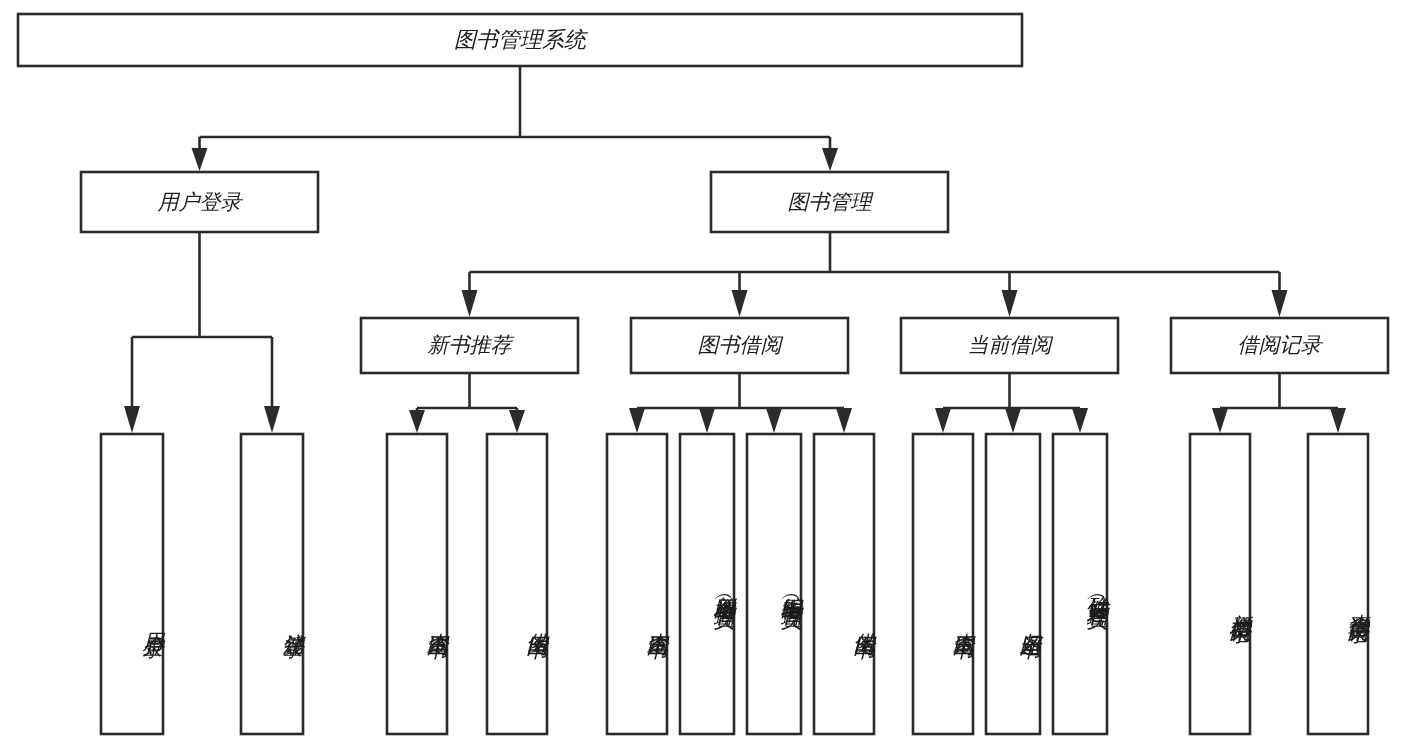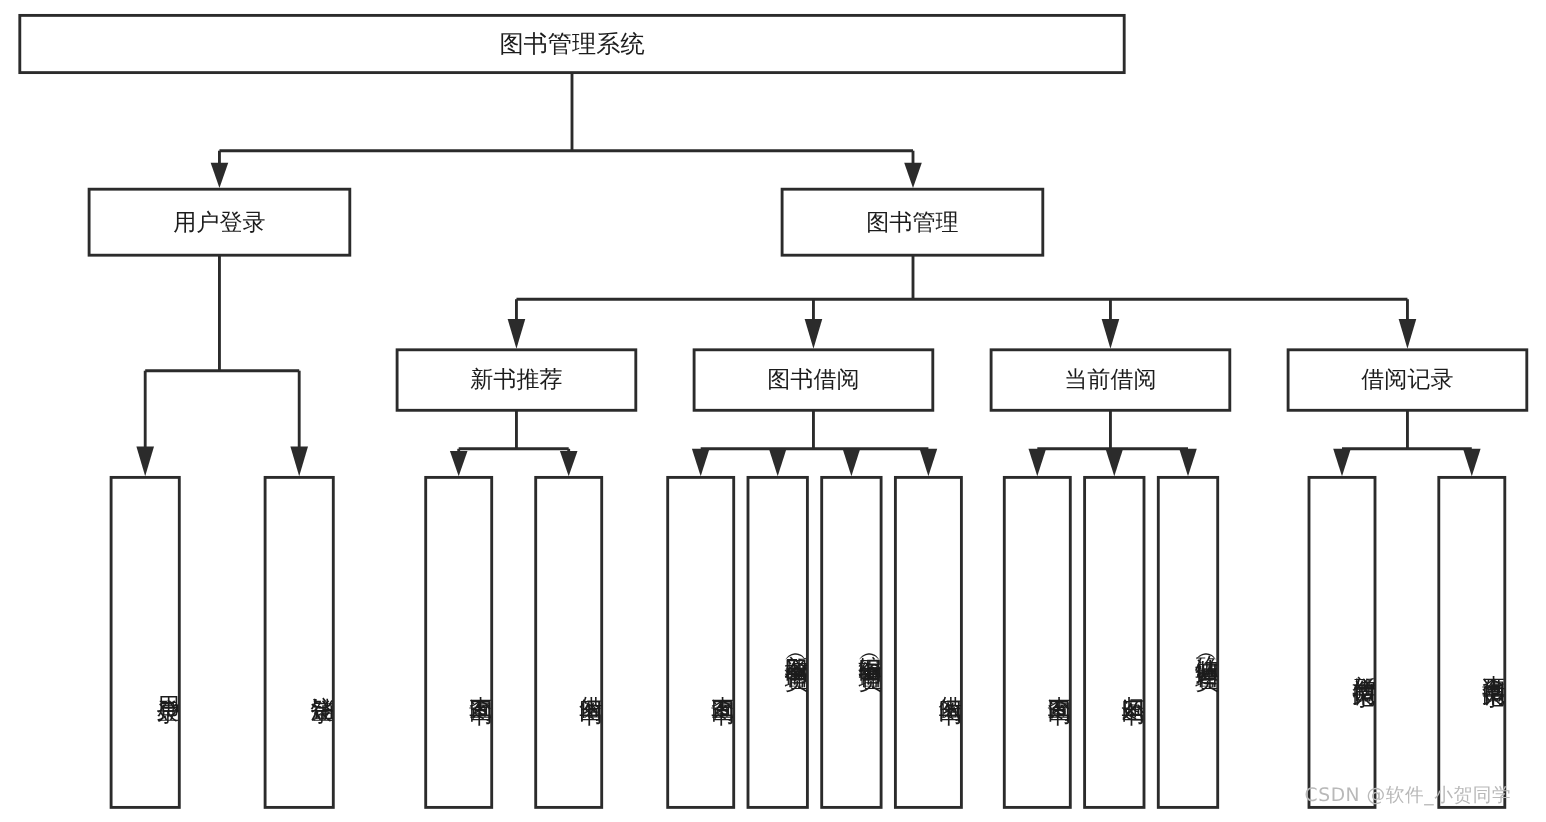--- a/index.html
+++ b/index.html
@@ -11,20 +11,21 @@
     width: 1405px;
     height: 747px;
     font-family: "DejaVu Sans", "Liberation Sans", sans-serif;
     overflow: hidden;
   }
   #diagram-root {
     position: relative;
     width: 1405px;
     height: 747px;
     background: #ffffff;
+    font-style: italic;
   }
   svg.flow {
     position: absolute;
     top: 0;
     left: 0;
     width: 1405px;
     height: 747px;
     display: block;
   }
   .node-rect {
@@ -199,15 +200,14 @@
   <div class="vlabel" style="left:607px; top:506px; width:60px; height:228px;">查询图书</div>
   <div class="vlabel" style="left:680px; top:444px; width:54px; height:288px;">新增图书（管理员）</div>
   <div class="vlabel" style="left:747px; top:444px; width:54px; height:288px;">编辑图书（管理员）</div>
   <div class="vlabel" style="left:814px; top:506px; width:60px; height:228px;">借阅图书</div>
   <div class="vlabel" style="left:913px; top:506px; width:60px; height:228px;">查询图书</div>
   <div class="vlabel" style="left:986px; top:506px; width:54px; height:228px;">归还图书</div>
   <div class="vlabel" style="left:1053px; top:444px; width:54px; height:288px;">确认归还（管理员）</div>
   <div class="vlabel" style="left:1190px; top:474px; width:60px; height:258px;">新增借阅记录</div>
   <div class="vlabel" style="left:1308px; top:474px; width:60px; height:258px;">查询借阅记录</div>
 
-  <div class="watermark">CSDN @软件_小贺同学</div>
 
 </div>
 
 </body></html>

